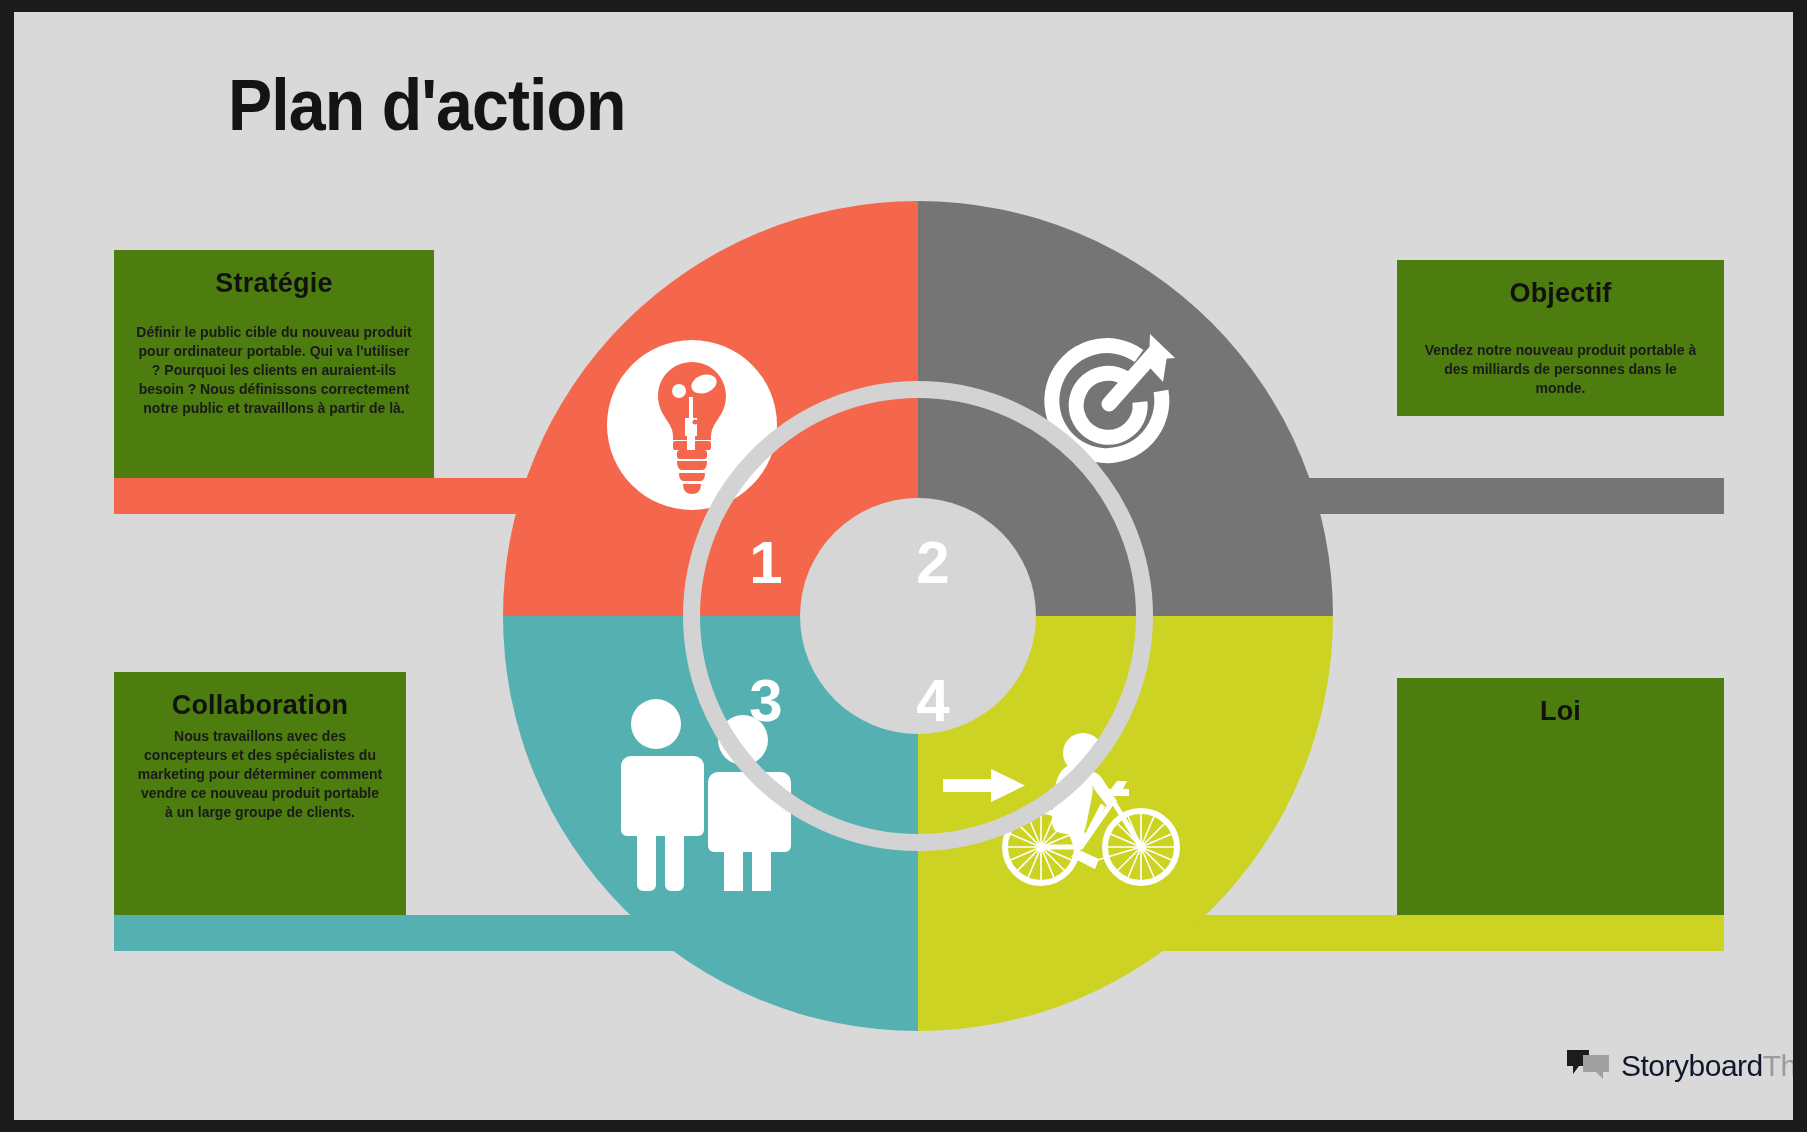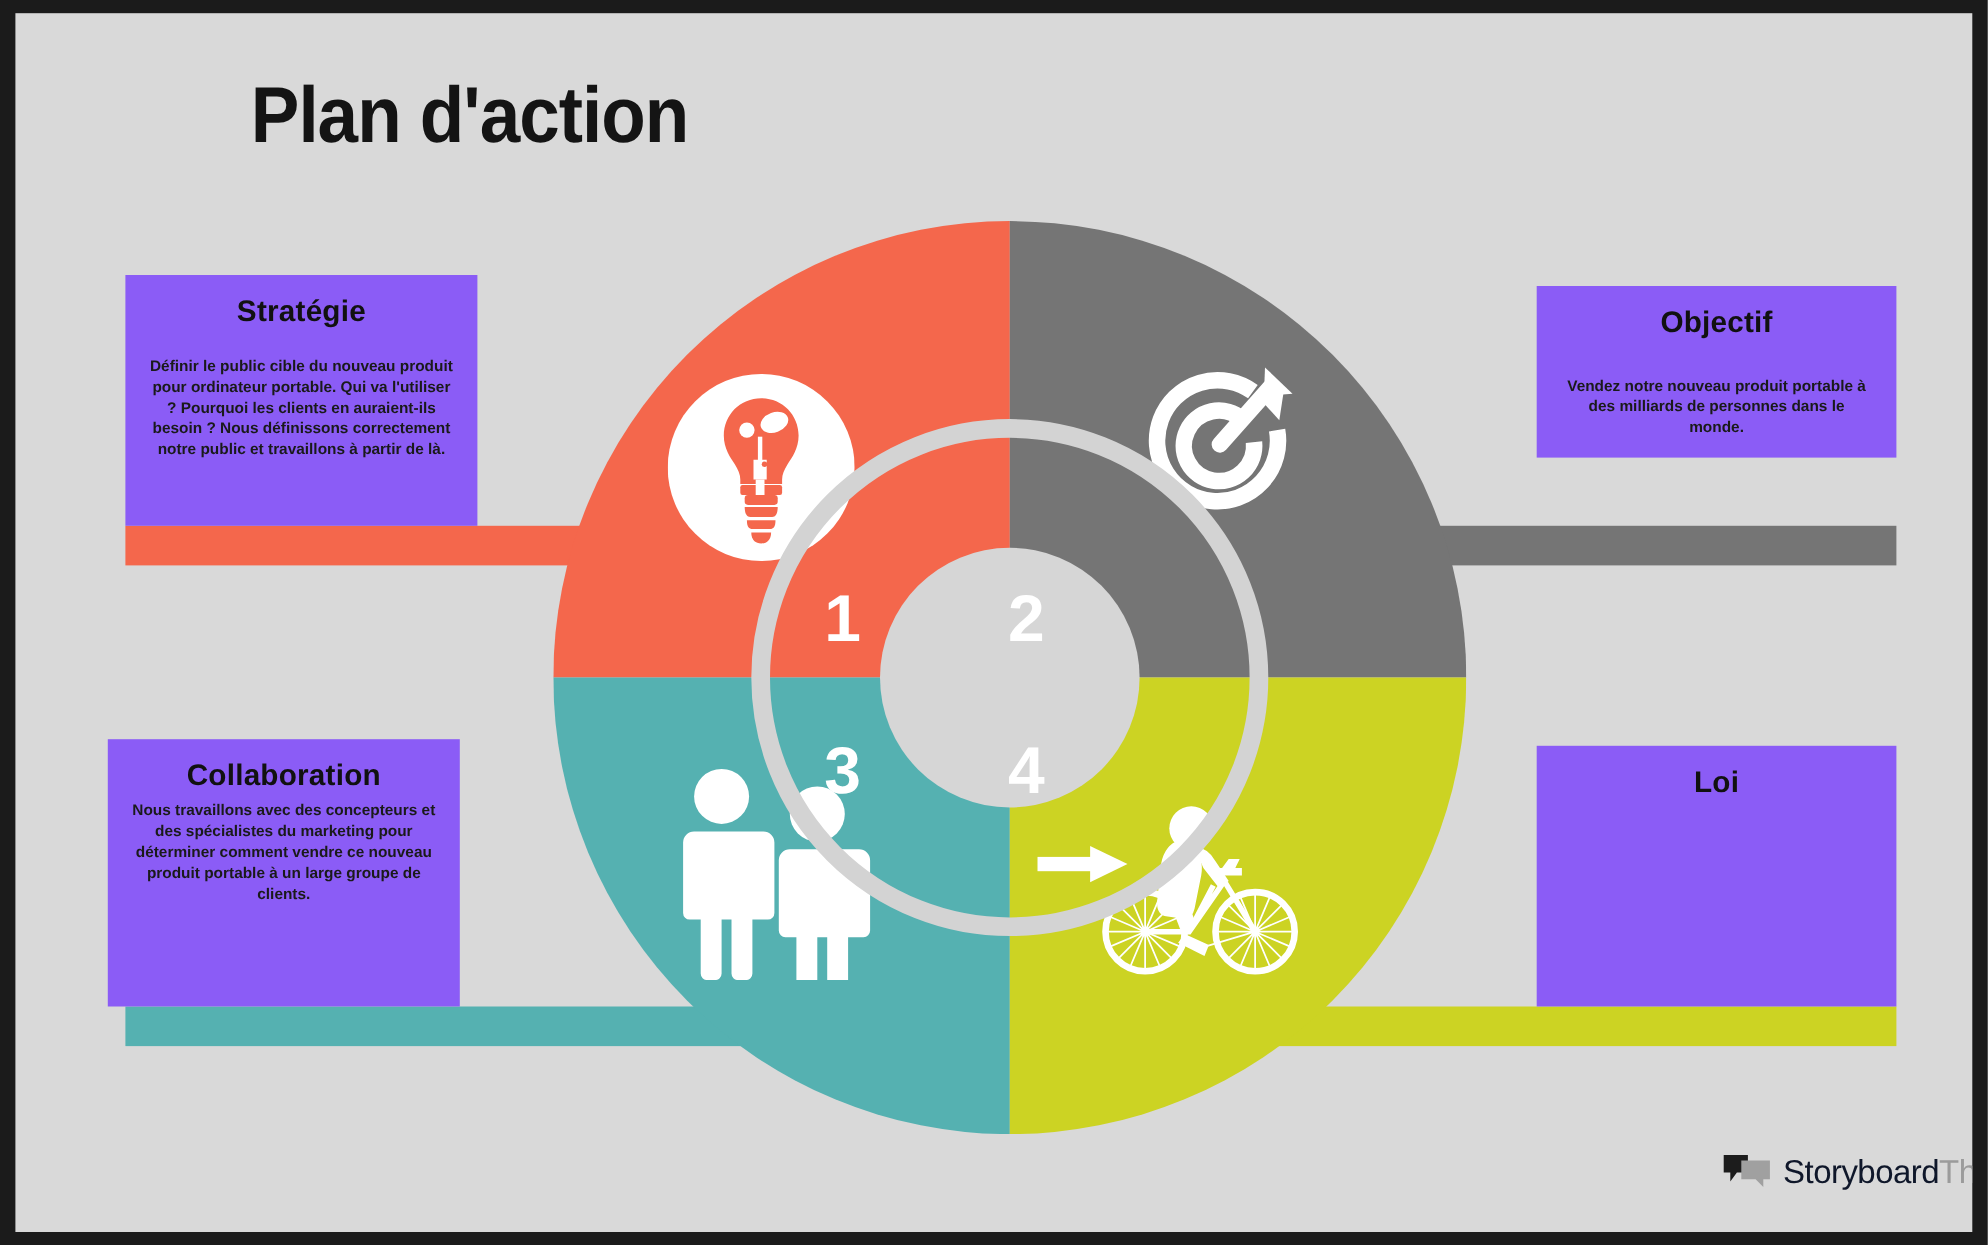--- a/index.html
+++ b/index.html
@@ -86,21 +86,21 @@
   
   .wicon{position:absolute;}
   #icon-bulb{left:104px;top:139px;width:170px;height:170px;}
   #icon-target{left:534px;top:125px;width:150px;height:150px;}
   #icon-people{left:105px;top:495px;width:190px;height:195px;}
   #icon-bike{left:440px;top:530px;width:260px;height:160px;}
 
   
   .card{
     position:absolute;
-    background:#8b5cf6;
+    background:#4d7c0f;
     box-sizing:border-box;
     padding:18px 22px 14px 22px;
     text-align:center;
   }
   .card h2{
     margin:0 0 10px 0;
     font-size:27px;
     font-weight:bold;
     color:#111;
     font-family:"Liberation Sans Narrow","Liberation Sans",sans-serif;
@@ -109,21 +109,21 @@
   .card p{
     margin:0;
     font-size:14px;
     font-weight:bold;
     line-height:1.35;
     color:#1a1a1a;
     font-family:Liberation Sans, sans-serif;
   }
   #card-strategie{left:100px;top:238px;width:320px;height:228px;}
   #card-strategie p{padding-top:14px;}
-  #card-collaboration{left:84px;top:660px;width:320px;height:243px;}
+  #card-collaboration{left:100px;top:660px;width:292px;height:243px;}
   #card-collaboration h2{margin-bottom:6px;}
   #card-objectif{left:1383px;top:248px;width:327px;height:156px;}
   #card-objectif p{padding-top:22px;}
   #card-loi{left:1383px;top:666px;width:327px;height:237px;}
   #card-loi h2{margin-bottom:24px;}
 
   
   #footer-url{
     position:absolute;
     left:27px;top:1107px;

